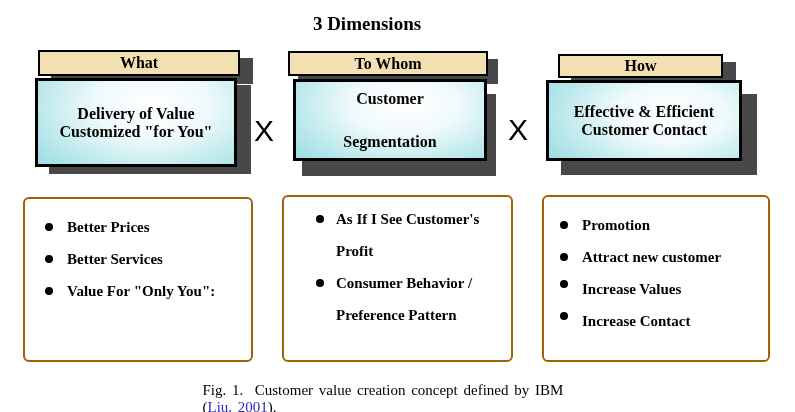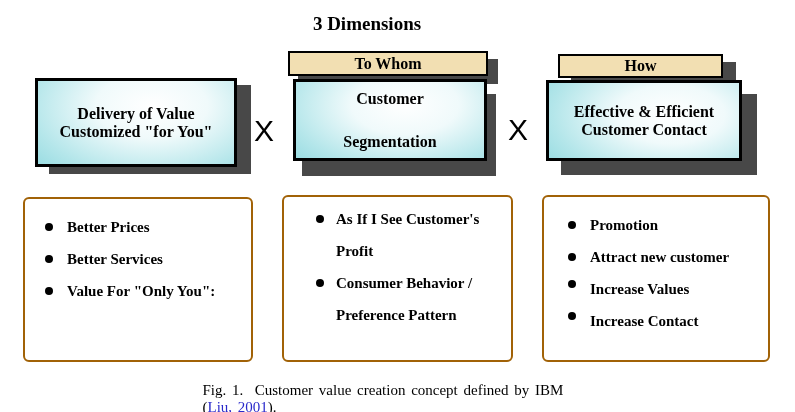--- a/index.html
+++ b/index.html
@@ -81,21 +81,21 @@
     margin-top: 12px;
   }
   .bullet-dot.raised { margin-top: 7px; }
   .bullet-text {
     font-size: 15px;
     font-weight: bold;
     line-height: 32px;
   }
   .pad1 { padding: 12px 6px 0 20px; }
   .pad2 { padding: 6px 6px 0 32px; }
-  .pad3 { padding: 12px 6px 0 24px; }
+  .pad3 { padding: 12px 6px 0 16px; }
   .gap1 .bullet-dot { margin-right: 14px; }
   .gap2 .bullet-dot { margin-right: 12px; }
   .gap3 .bullet-dot { margin-right: 14px; }
   .caption {
     position: absolute;
     top: 382px;
     left: 400px;
     transform: translateX(-50%);
     font-size: 15px;
     white-space: nowrap;
@@ -104,20 +104,23 @@
   .caption span, .caption a { white-space: pre-wrap; }
   .cite { color: #2A2ACB; text-decoration: none; cursor: pointer; }
 </style>
 </head>
 <body>
 
 <div class="canvas">
 
   <div class="title">3 Dimensions</div>
 
+  <div class="tan-box sh-tan-1" style="left:38px; top:50px; width:202px; height:26px;">
+    <span>What</span>
+  </div>
   <div class="cyan-box sh-cyan-1" style="left:35px; top:78px; width:202px; height:89px;">
     <span>Delivery of Value</span>
     <span>Customized "for You"</span>
   </div>
 
   <div class="xsym" style="left:264px; top:131px;">X</div>
 
   <div class="tan-box sh-tan-2" style="left:288px; top:51px; width:200px; height:25px;">
     <span>To Whom</span>
   </div>

